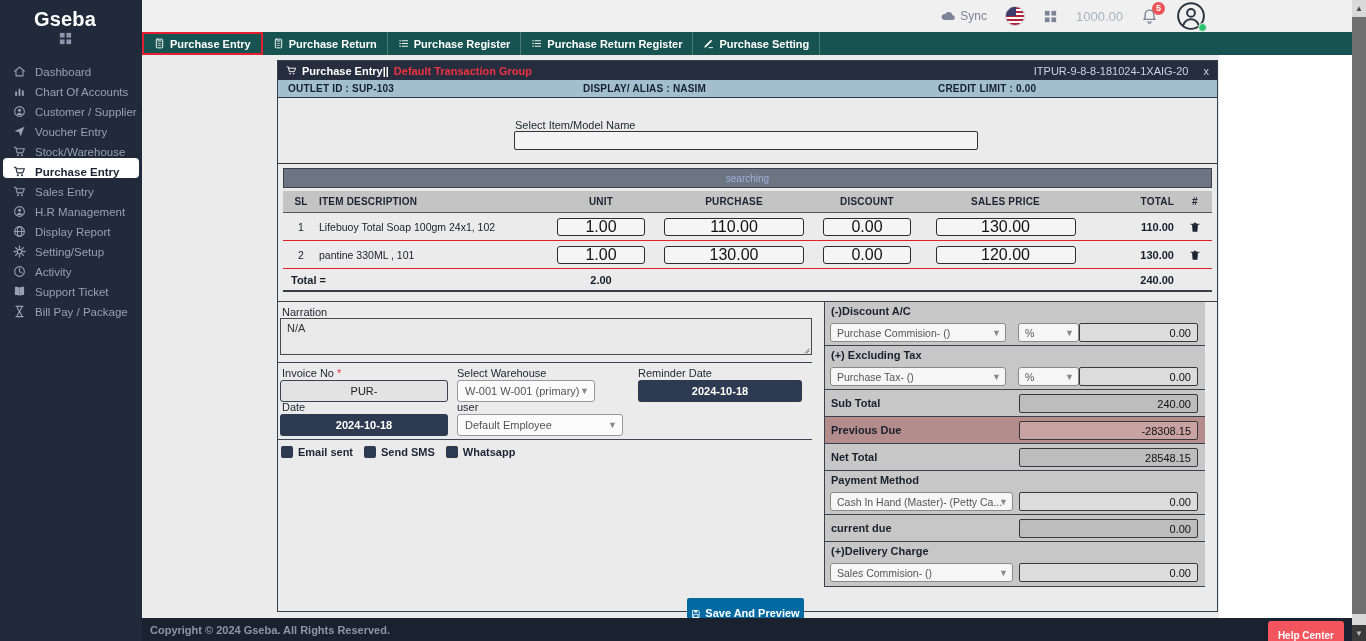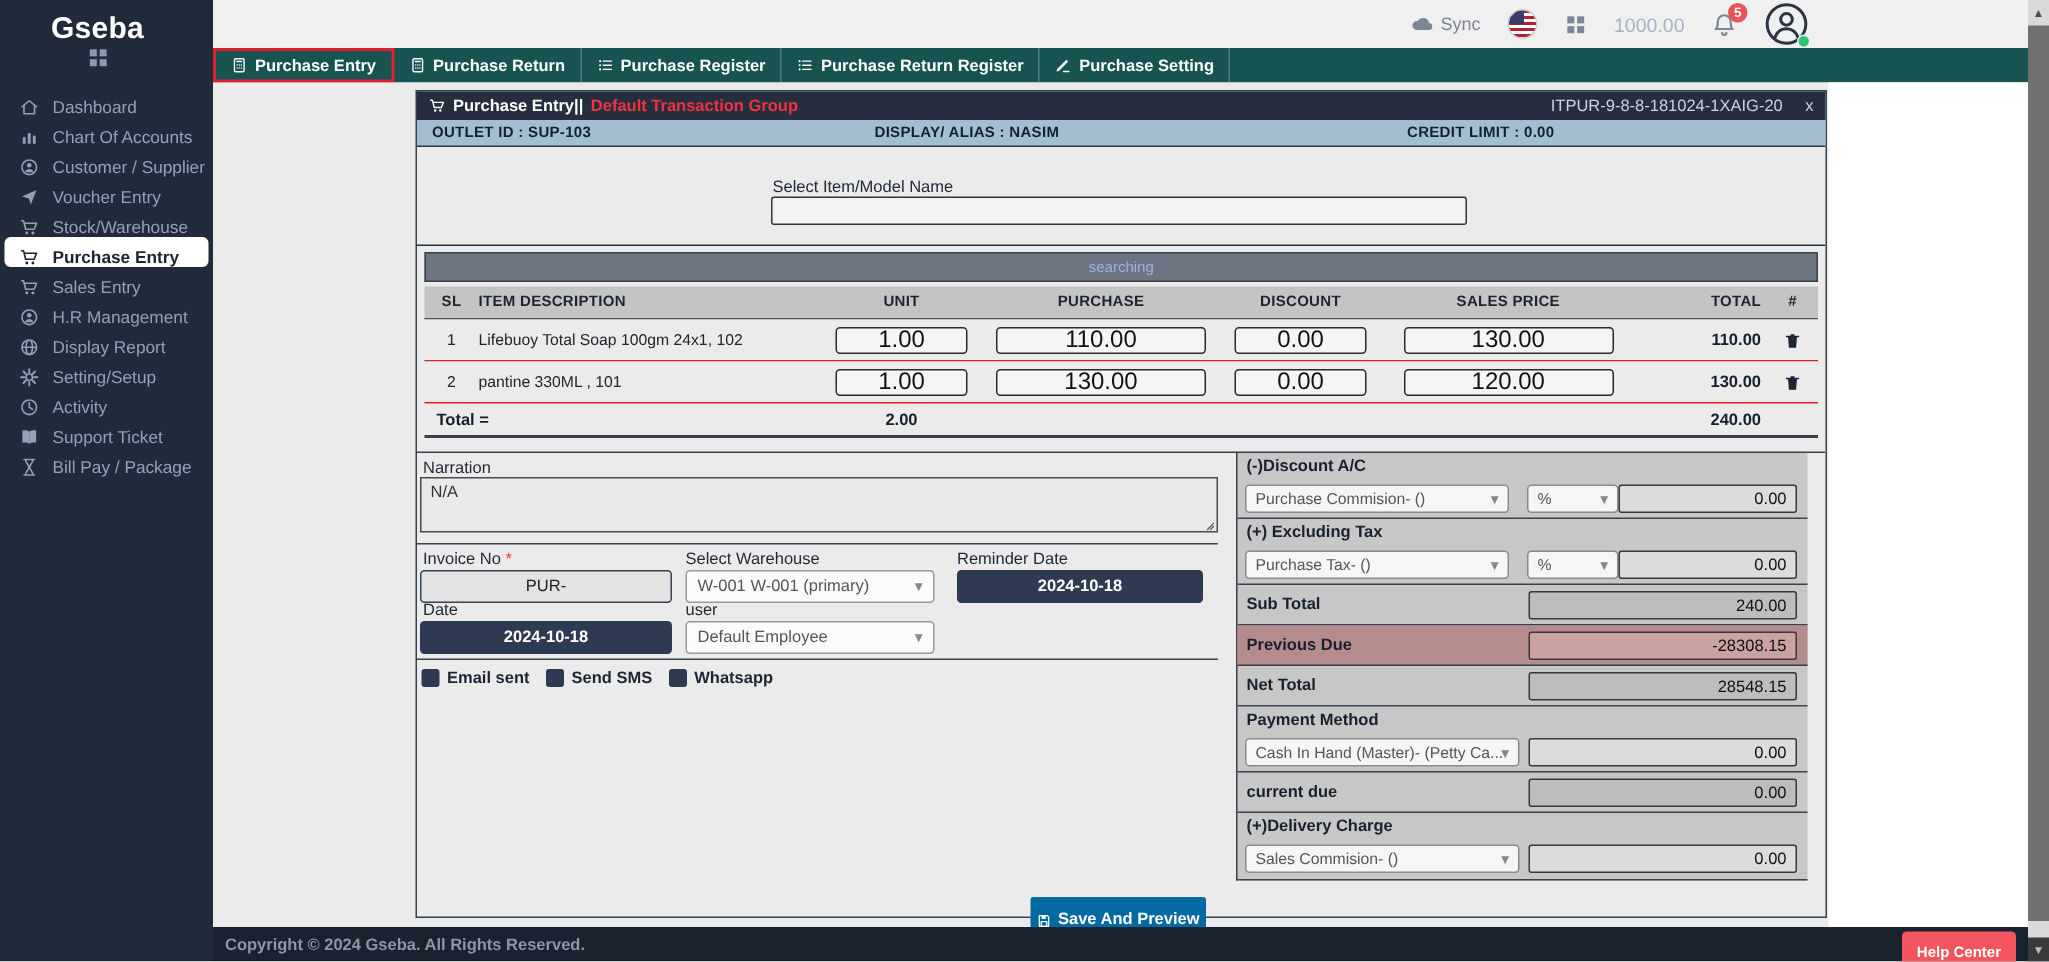--- a/index.html
+++ b/index.html
@@ -493,21 +493,21 @@
             </span>
 
           <div class="lc-div" style="top:60px;"></div>
 
           <span class="lc-label" style="left:4px; top:65px;">
             <span>Invoice No</span> <span class="req">*</span>
           </span>
           <input class="inp-invoice" style="left: 2px; top: 78px; width: 168px;" value="PUR-">
 
           <span class="lc-label" style="left:179px; top:65px;">Select Warehouse</span>
-          <div class="fake-select" style="left:179px; top:78px; width:166px;">
+          <div class="fake-select" style="left:179px; top:78px; width:138px;">
             <span>W-001 W-001 (primary)</span>
               <span class="caret">▼</span>
           </div>
 
           <span class="lc-label" style="left:360px; top:65px;">Reminder Date</span>
           <button class="date-btn" style="left:360px; top:78px; width:164px;">2024-10-18</button>
 
           <span class="lc-label" style="left:4px; top:99px;">Date</span>
           <button class="date-btn" style="left:2px; top:112px; width:168px;">2024-10-18</button>
 

